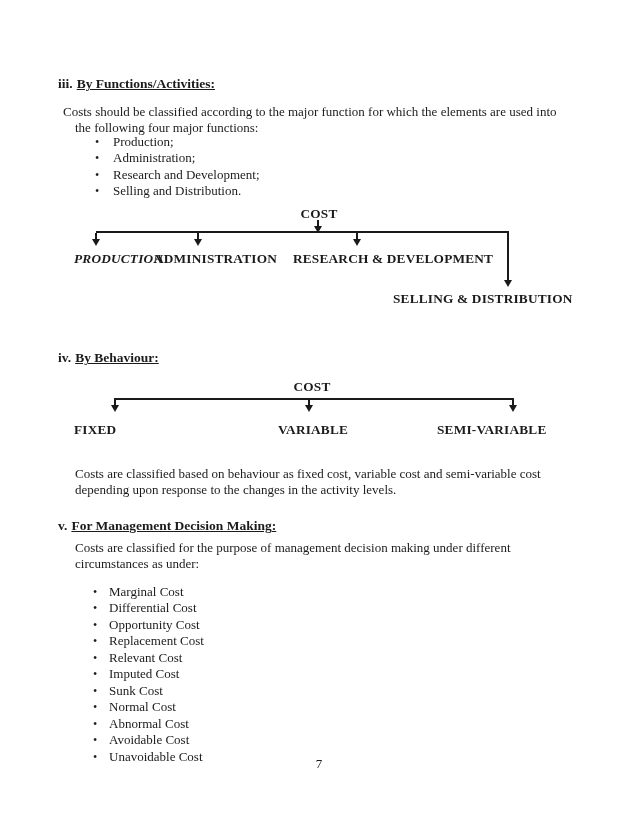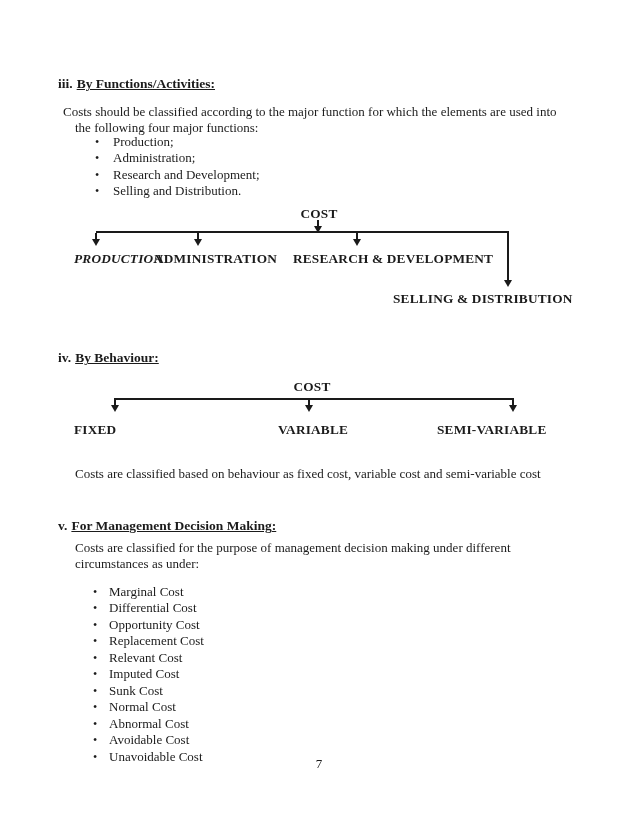--- a/index.html
+++ b/index.html
@@ -77,20 +77,21 @@
   <div class="vline" style="left:308px;top:400px;height:6px;"></div>
   <div class="ah" style="left:305px;top:405px;"></div>
   <div class="vline" style="left:512px;top:400px;height:6px;"></div>
   <div class="ah" style="left:509px;top:405px;"></div>
 
   <div class="abs dlabel" style="left:74px;top:422px;">FIXED</div>
   <div class="abs dlabel" style="left:278px;top:422px;">VARIABLE</div>
   <div class="abs dlabel" style="left:437px;top:422px;">SEMI-VARIABLE</div>
 
   <div class="abs body-line" style="left:75px;top:466px;">Costs are classified based on behaviour as fixed cost, variable cost and semi-variable cost</div>
+  <div class="abs body-line" style="left:75px;top:481.5px;">depending upon response to the changes in the activity levels.</div>
 
   <div class="abs heading" style="left:58px;top:512px;margin-top:6px;">
     <span class="num">v.</span><span class="hd">For Management Decision Making:</span>
   </div>
 
   <div class="abs body-line" style="left:75px;top:540px;">Costs are classified for the purpose of management decision making under different</div>
   <div class="abs body-line" style="left:75px;top:555.5px;">circumstances as under:</div>
 
   <ul class="blist tight" style="left:93px;top:584px;">
     <li><span class="marker">•</span><span>Marginal Cost</span></li>

